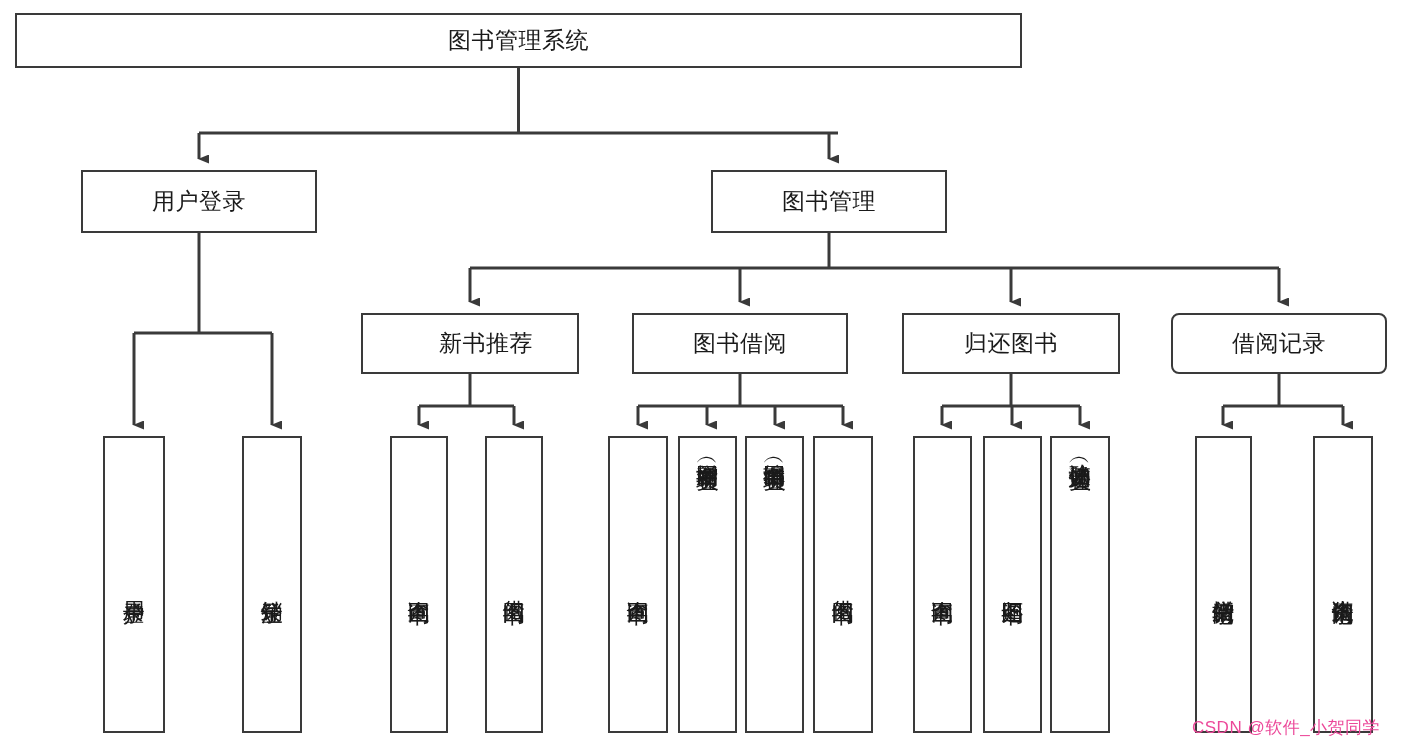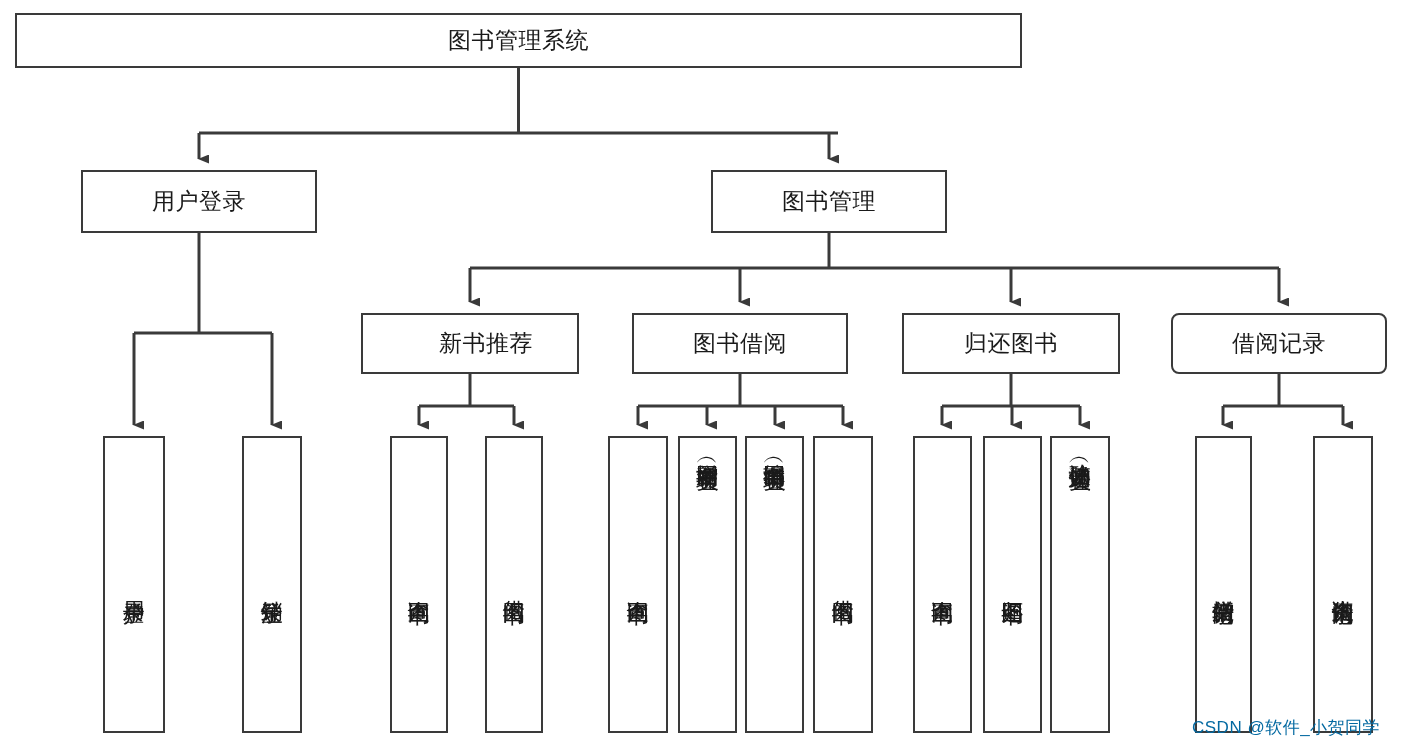--- a/index.html
+++ b/index.html
@@ -55,21 +55,21 @@
     justify-content: center;
     padding-top: 8px;
   }
   .leaf-box.center-v {
     align-items: center;
     padding-top: 0;
   }
   .watermark {
     position: absolute;
     font-size: 17px;
-    color: #0369a1;
+    color: #ec4899;
     white-space: nowrap;
     letter-spacing: 0.5px;
   }
 </style>
 </head>
 <body>
 
 <div id="diagram-root">
 
   <svg id="diagram-svg" viewBox="0 0 1405 747" xmlns="http://www.w3.org/2000/svg">

